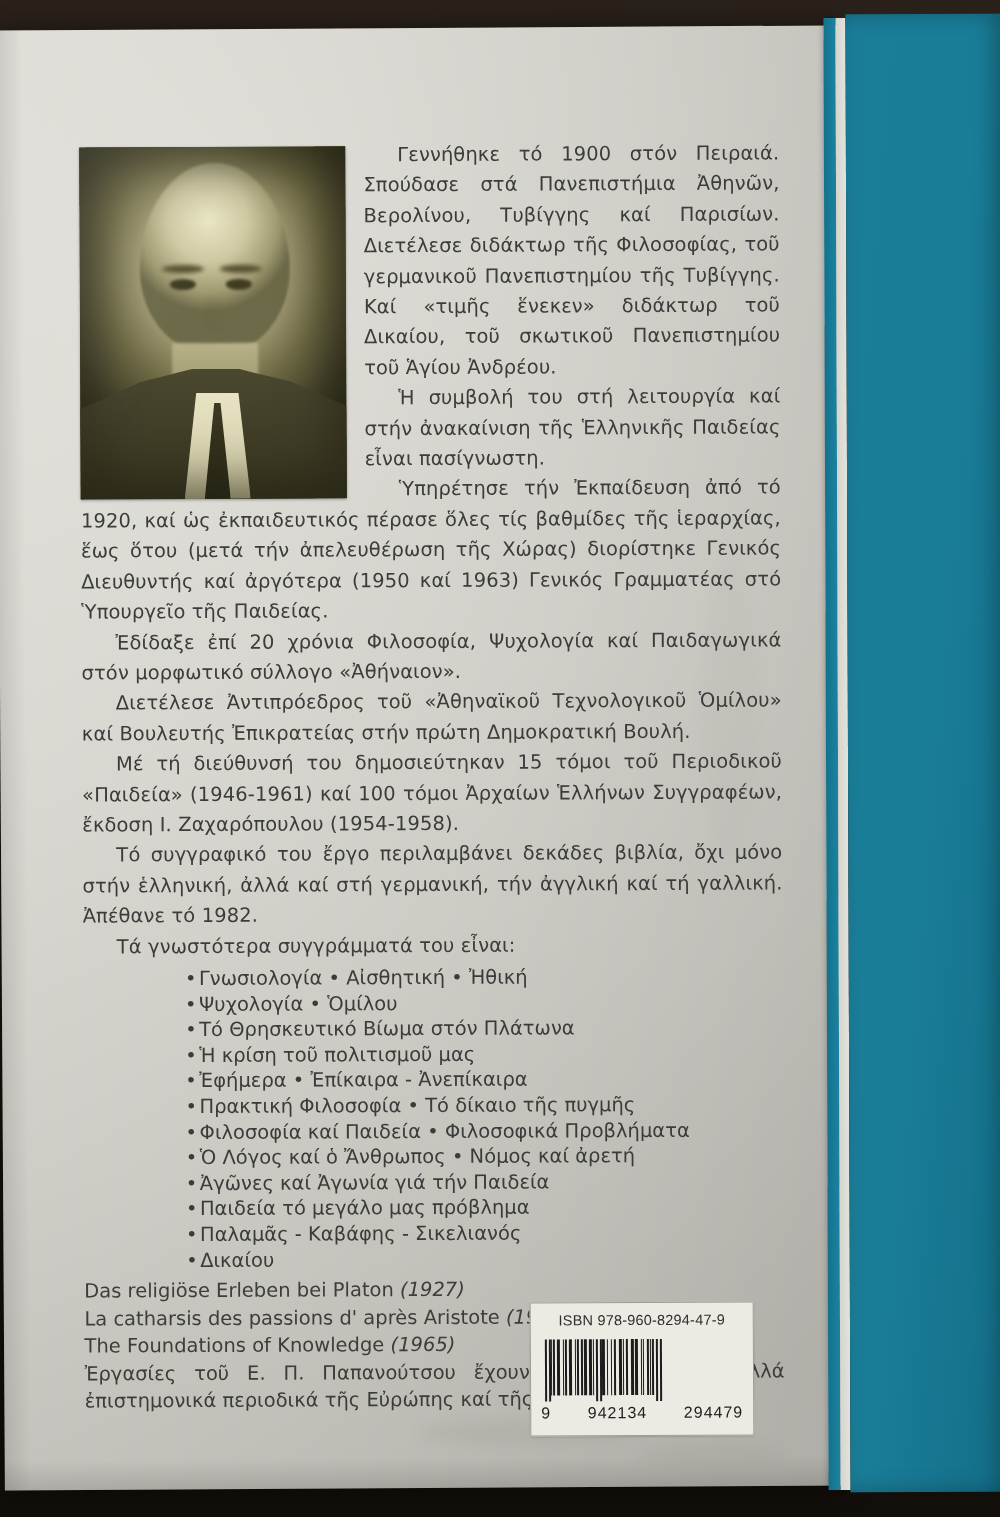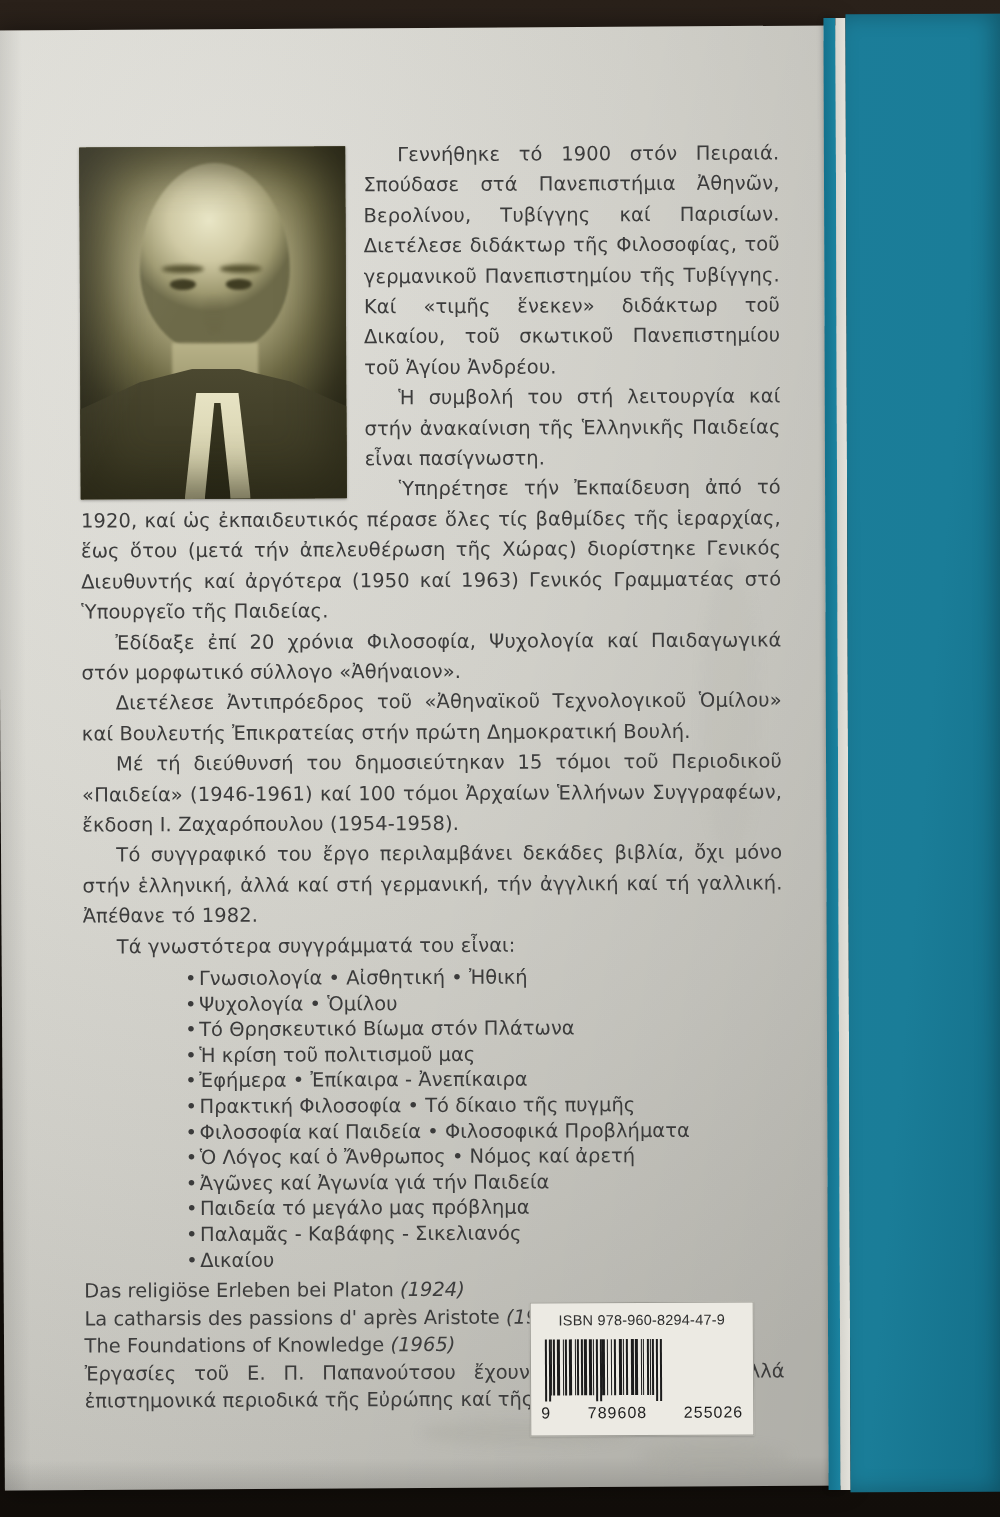--- a/index.html
+++ b/index.html
@@ -321,21 +321,21 @@
       <li><span class="bul">•</span><span>Πρακτική Φιλοσοφία • Τό δίκαιο τῆς πυγμῆς</span></li>
       <li><span class="bul">•</span><span>Φιλοσοφία καί Παιδεία • Φιλοσοφικά Προβλήματα</span></li>
       <li><span class="bul">•</span><span>Ὁ Λόγος καί ὁ Ἄνθρωπος • Νόμος καί ἀρετή</span></li>
       <li><span class="bul">•</span><span>Ἀγῶνες καί Ἀγωνία γιά τήν Παιδεία</span></li>
       <li><span class="bul">•</span><span>Παιδεία τό μεγάλο μας πρόβλημα</span></li>
       <li><span class="bul">•</span><span>Παλαμᾶς - Καβάφης - Σικελιανός</span></li>
       <li><span class="bul">•</span><span>Δικαίου</span></li>
     </ul>
 
     <div class="foreign">
-      <div class="fline"><span>Das religiöse Erleben bei Platon</span> <span class="yr">(1924)</span></div>
+      <div class="fline"><span>Das religiöse Erleben bei Platon</span> <span class="yr">(1927)</span></div>
       <div class="fline"><span>La catharsis des passions d' après Aristote</span> <span class="yr">(1953)</span></div>
       <div class="fline"><span>The Foundations of Knowledge</span> <span class="yr">(1965)</span></div>
     </div>
 
     <p class="closing">Ἐργασίες τοῦ Ε. Π. Παπανούτσου ἔχουν δημοσιευθεῖ σέ πολλά ἐπιστημονικά περιοδικά τῆς Εὐρώπης καί τῆς Ἀμερικῆς.</p>
   </div>
 
   <div class="isbn-box">
     <div class="isbn-text">ISBN 978-960-8294-47-9</div>
     <div class="barcode" id="barcode">
@@ -396,18 +396,18 @@
         <i style="width: 1px;"></i>
         <i class="sp" style="width: 1px;"></i>
         <i style="width: 2px;"></i>
         <i class="sp" style="width: 2px;"></i>
         <i class="guard" style="width: 2px;"></i>
         <i class="sp" style="width: 2px;"></i>
         <i class="guard" style="width: 2px;"></i>
       </div>
     <div class="bc-digits">
       <span>9</span>
-      <span>789608</span>
-      <span>255026</span>
+      <span>942134</span>
+      <span>294479</span>
     </div>
   </div>
 
 </div>
 
 </body></html>

